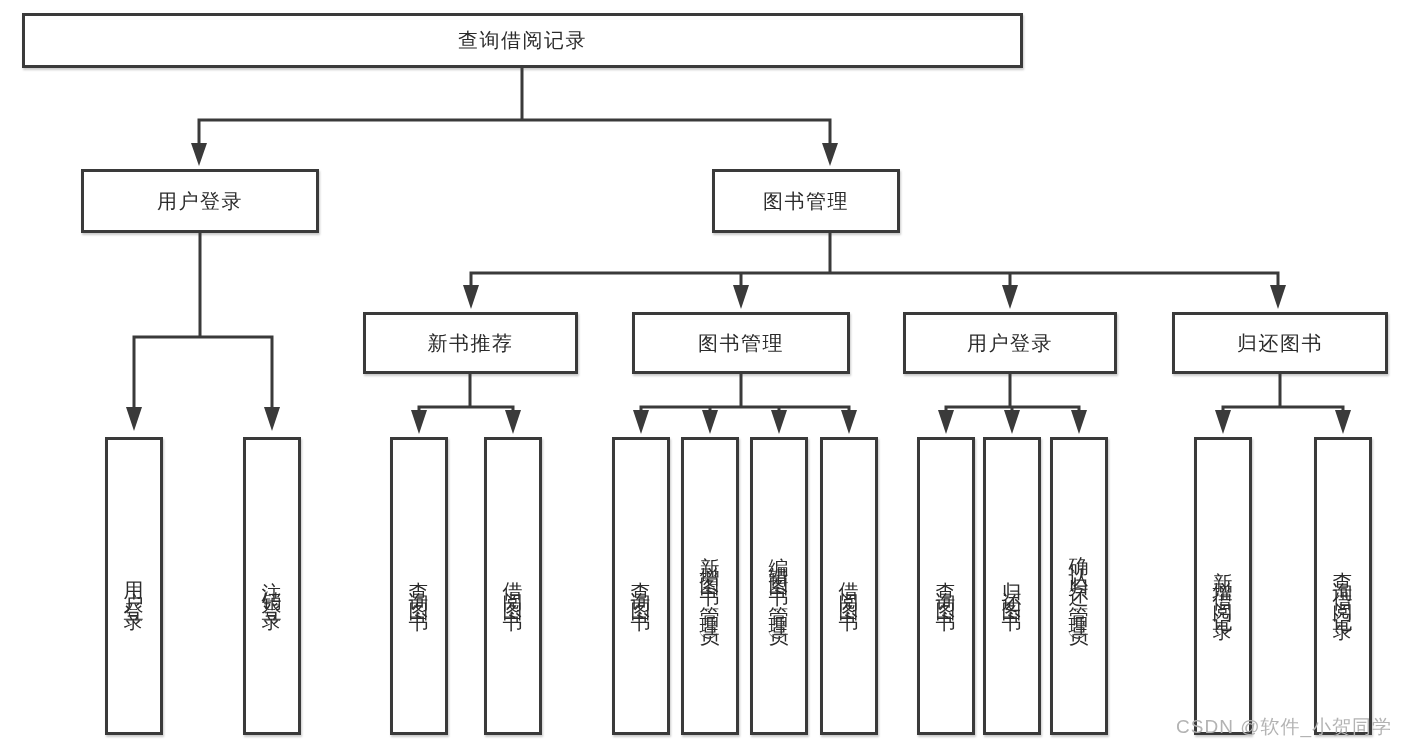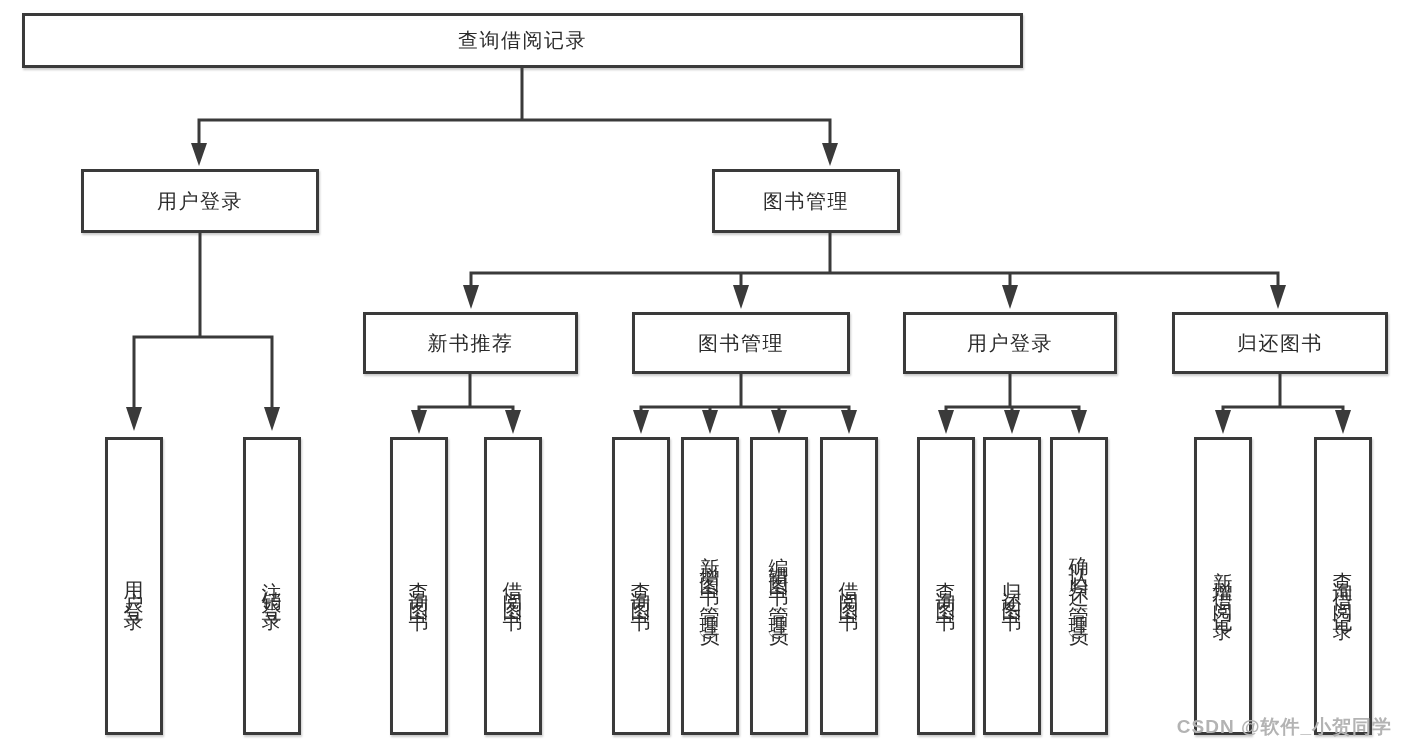--- a/index.html
+++ b/index.html
@@ -13,21 +13,21 @@
     border:3px solid #3a3a3a;display:flex;align-items:center;justify-content:center;
     color:#2b2b2b;box-shadow:1px 2px 2px rgba(70,70,70,.28);
   }
   .node.h{font-size:20px;letter-spacing:1.5px;white-space:nowrap;}
   .node.v .vtext{
     writing-mode:vertical-rl;text-orientation:mixed;
     font-size:20px;line-height:1;letter-spacing:10px;
   }
   .watermark{
     position:absolute;top:714px;right:13px;font-size:19px;letter-spacing:1px;
-    color:#b3b3b3;white-space:nowrap;font-weight:bold;
+    color:#b3b3b3;white-space:nowrap;
   }
 </style>
 </head>
 <body>
 
 <div class="canvas">
 
   <svg class="connectors" width="1405" height="747" viewBox="0 0 1405 747">
     <g stroke="#3a3a3a" stroke-width="3" fill="none">
       <g>

